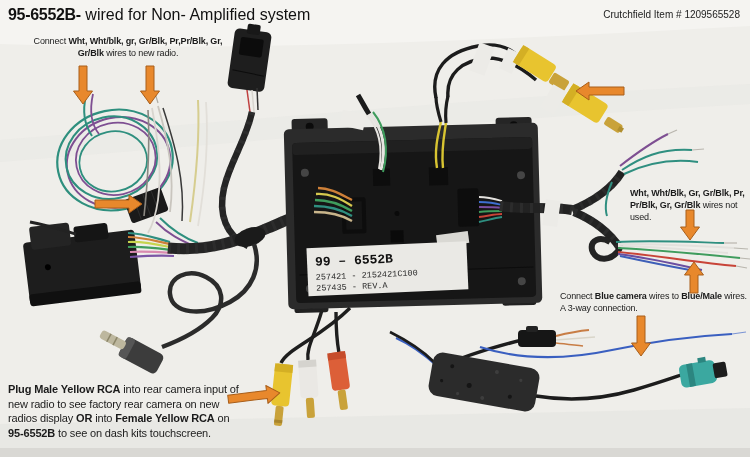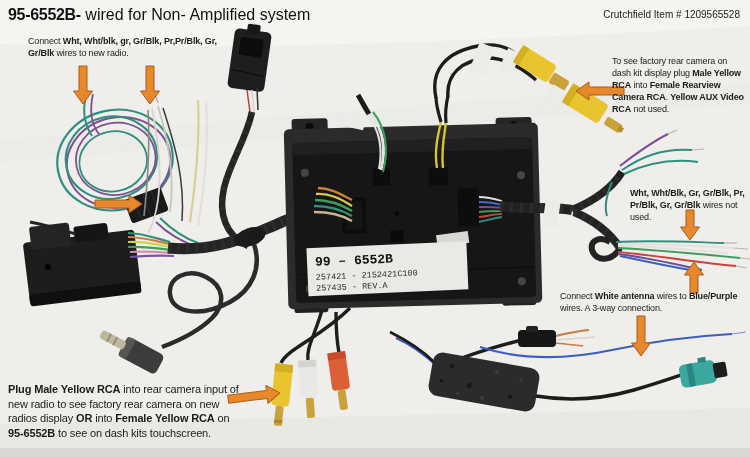--- a/index.html
+++ b/index.html
@@ -2,21 +2,21 @@
 <html><head>
 <meta charset="utf-8">
 <style>
   html,body{margin:0;padding:0;background:#ffffff;}
   #stage{position:relative;width:750px;height:457px;overflow:hidden;
          font-family:"Liberation Sans",sans-serif;background:#EFEEEA;}
   #photo-svg{position:absolute;left:0;top:0;width:750px;height:457px;}
   .ann{position:absolute;color:#1b1b1b;font-size:9px;line-height:1.32;
        letter-spacing:-0.15px;}
   .ann .b{font-weight:700;}
-  .center{}
+  .center{text-align:center;}
   #title{position:absolute;left:8px;top:6px;white-space:nowrap;color:#111;}
   #title .big{font-weight:700;font-size:16px;letter-spacing:-0.3px;text-align:center;}
   #title .rest{font-size:16px;}
   #item-no{position:absolute;right:10px;top:9px;font-size:10px;color:#222;}
   svg text{font-family:"Liberation Mono","DejaVu Sans Mono",monospace;}
 </style>
 </head>
 <body>
 
 <div id="stage">
@@ -286,29 +286,26 @@
   <div id="title">
     <span class="big">95-6552B-</span><span class="rest"> wired for Non- Amplified system</span>
   </div>
   <div id="item-no">Crutchfield Item # 1209565528</div>
 
   <div class="ann center" style="left:28px;top:36px;width:200px">
     <span>Connect </span><span class="b">Wht, Wht/blk, gr, Gr/Blk, Pr,Pr/Blk, Gr, Gr/Blk</span><span> wires to new radio.</span>
   </div>
 
 
-  <div class="ann" style="left:612px;top:56px;width:136px">
-    <span>To see factory rear camera on dash kit display plug </span><span class="b">Male Yellow RCA</span><span> into </span><span class="b">Female Rearview Camera RCA</span><span>. </span><span class="b">Yellow AUX Video RCA</span><span> not used.</span>
-  </div>
 
   <div class="ann" style="left:630px;top:188px;width:122px">
     <span class="b">Wht, Wht/Blk, Gr, Gr/Blk, Pr, Pr/Blk, Gr, Gr/Blk</span><span> wires not used.</span>
   </div>
 
   <div class="ann" style="left:560px;top:291px;width:192px">
-    <span>Connect </span><span class="b">White antenna</span><span> wires to </span><span class="b">Blue/Purple</span><span> wires. A 3-way connection.</span>
+    <span>Connect </span><span class="b">Blue camera</span><span> wires to </span><span class="b">Blue/Male</span><span> wires. A 3-way connection.</span>
   </div>
 
   <div class="ann" style="left:8px;top:382px;width:238px;font-size:11px">
     <span class="b">Plug Male Yellow RCA</span><span> into rear camera input of new radio to see factory rear camera on new radios display </span><span class="b">OR</span><span> into </span><span class="b">Female Yellow RCA</span><span> on </span><span class="b">95-6552B</span><span> to see on dash kits touchscreen.</span>
   </div>
 
 </div>
 
 </body></html>

